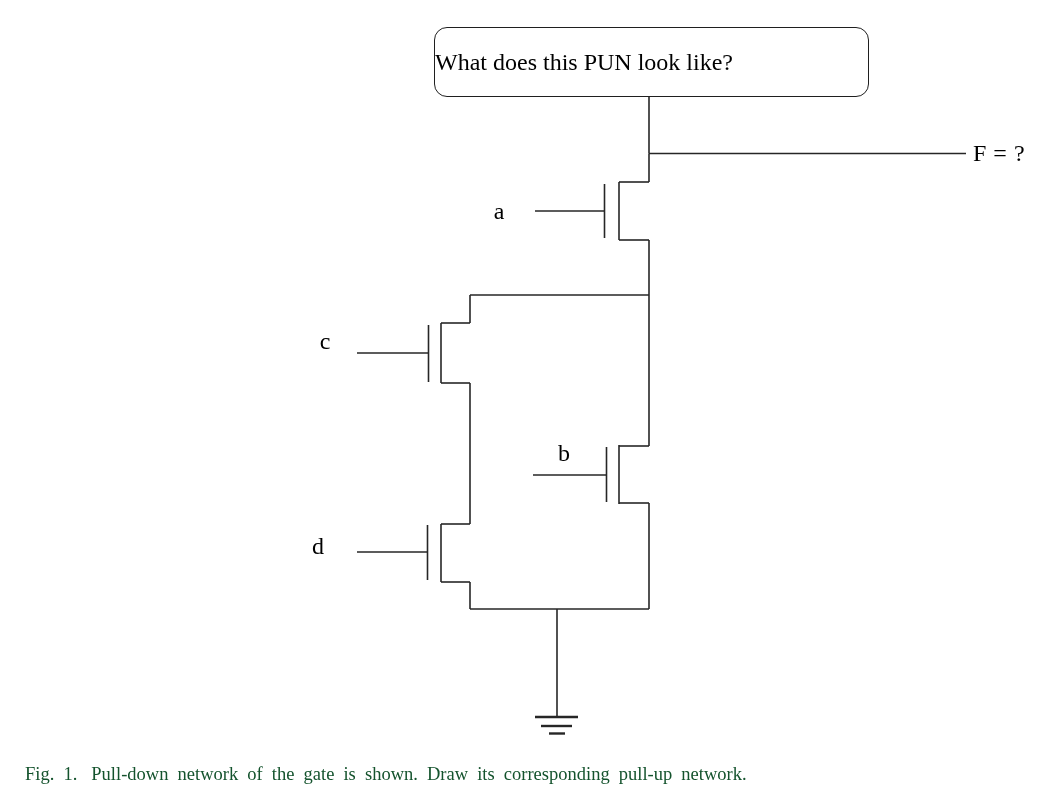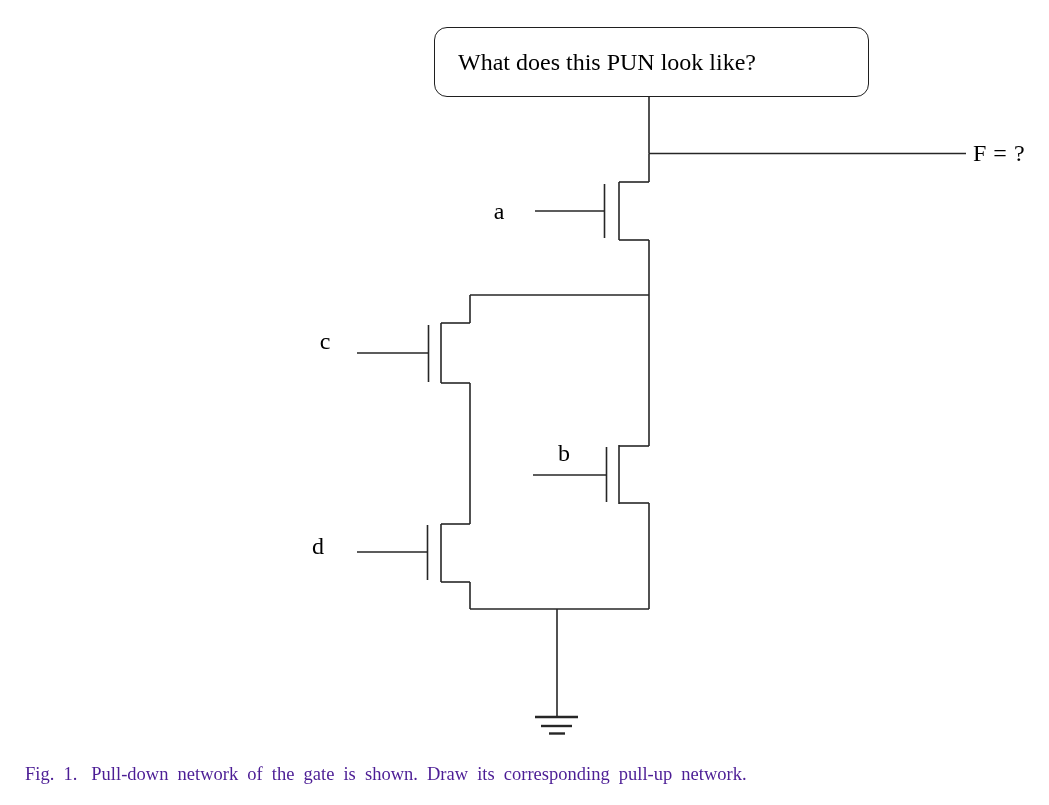--- a/index.html
+++ b/index.html
@@ -24,21 +24,20 @@
     position: absolute;
     left: 434px;
     top: 27px;
     width: 435px;
     height: 70px;
     border: 1.6px solid #1f1f1f;
     border-radius: 13px;
     box-sizing: border-box;
     display: flex;
     align-items: center;
-    padding-left: 23px;
     background: #ffffff;
   }
   .question-box span {
     font-size: 24px;
     color: #000000;
     white-space: nowrap;
   }
   .t-label {
     position: absolute;
     font-size: 24px;
@@ -58,21 +57,21 @@
     font-size: 24px;
     color: #000000;
     white-space: nowrap;
     letter-spacing: 0.5px;
   }
   .caption {
     position: absolute;
     left: 25px;
     top: 764px;
     font-size: 18.5px;
-    color: #4c1d95;
+    color: #14532d;
     white-space: nowrap;
     word-spacing: 4.5px;
   }
   .caption .prefix {
     margin-right: 14px;
   }
 </style>
 </head>
 <body>
 

